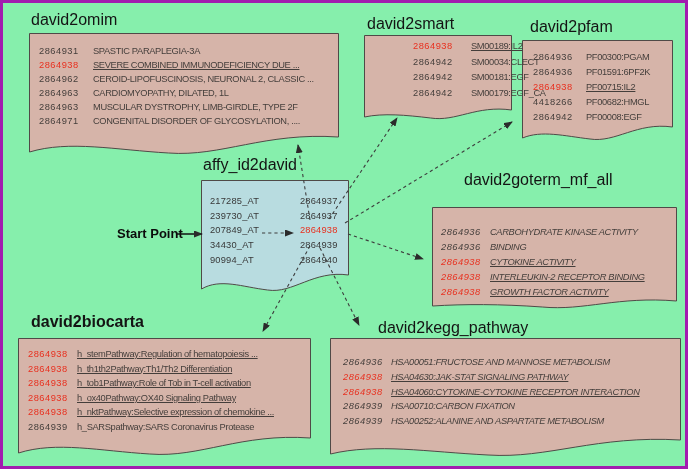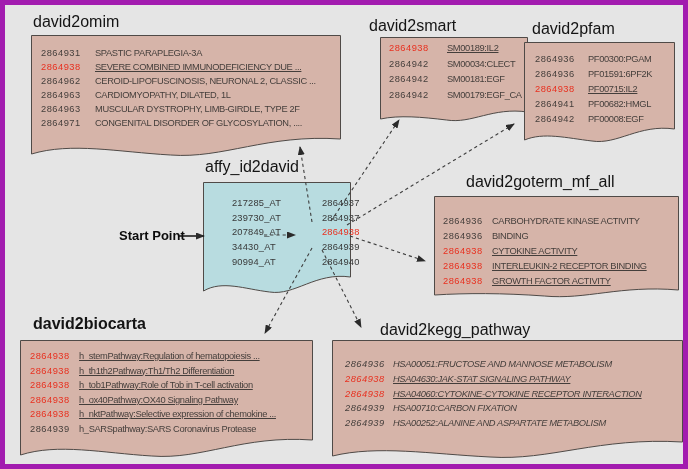--- a/index.html
+++ b/index.html
@@ -1,50 +1,50 @@
 <!DOCTYPE html>
 <html style="--panel_bg: #d6b4a9; --panel_border: #4f4a47; --blue_bg: #b8dce0; --red: #e8301f; --text: #443e3b; --title: #141414; --arrow: #3d3d3d;"><head>
 <meta charset="utf-8">
 <style>
   :root{
     --panel_bg:#d6b4a9; --panel_border:#4f4a47; --blue_bg:#b8dce0;
     --red:#e8301f; --text:#443e3b; --title:#141414; --arrow:#3d3d3d;
   }
   html,body{margin:0;padding:0;background:#fff;}
   body{font-family:"Liberation Sans", sans-serif;}
-  #canvas{position:relative;width:688px;height:469px;background:#e5e5e5;
-          border:5px solid #a21caf;box-sizing:border-box;overflow:hidden;}
+  #canvas{position:relative;width:688px;height:469px;background:#86efac;
+          border:3px solid #a21caf;box-sizing:border-box;overflow:hidden;}
   .panel{position:absolute;}
   .panel svg.shape{position:absolute;left:0;top:0;z-index:0;}
   .shape path{fill:var(--panel_bg);stroke:var(--panel_border);stroke-width:1;}
   #panel-affy .shape path{fill:var(--blue_bg);}
   .rows{position:relative;z-index:1;font-size:9.3px;color:var(--text);}
   .row{white-space:nowrap;}
   .rid{display:inline-block;letter-spacing:.5px;vertical-align:top;}
   .rval{letter-spacing:-.35px;}
   .hl{color:var(--red);}
   .ul{text-decoration:underline;}
   .title{position:absolute;z-index:2;font-size:16px;color:var(--title);white-space:nowrap;}
 
   #title-omim{left:28px;top:8px;}      #panel-omim{left:26px;top:30px;width:300px;height:125px;}
-  #title-smart{left:364px;top:12px;}   #panel-smart{left:375px;top:32px;width:148px;height:88px;}
+  #title-smart{left:364px;top:12px;}   #panel-smart{left:361px;top:32px;width:148px;height:88px;padding-left:40px;}
   #title-pfam{left:527px;top:15px;}    #panel-pfam{left:519px;top:37px;width:158px;height:104px;}
   #title-affy{left:200px;top:153px;text-align:right;}   #panel-affy{left:198px;top:177px;width:148px;height:115px;}
-  #title-goterm{left:437px;top:168px;margin-left:24px;} #panel-goterm{left:429px;top:191px;width:245px;height:105px;}
+  #title-goterm{left:437px;top:168px;margin-left:24px;} #panel-goterm{left:429px;top:204px;width:245px;height:105px;font-style:italic;}
   #title-biocarta{left:28px;top:310px;font-weight:bold;}#panel-biocarta{left:15px;top:335px;width:311px;height:121px;}
   #title-kegg{left:375px;top:316px;}   #panel-kegg{left:327px;top:335px;width:351px;height:122px;}
 
   #panel-omim .rows{padding:11px 0 0 10px;}     #panel-omim .row{line-height:14.1px;}     #panel-omim .rid{width:54px;}
   #panel-smart .rows{padding:4px 0 0 9px;}      #panel-smart .row{line-height:15.5px;}    #panel-smart .rid{width:58px;}
   #panel-pfam .rows{padding:10px 0 0 11px;}     #panel-pfam .row{line-height:15px;}       #panel-pfam .rid{width:53px;}
   #panel-goterm .rows{padding:18px 0 0 9px;}    #panel-goterm .row{line-height:15px;}     #panel-goterm .rid{width:49px;}
   #panel-biocarta .rows{padding:9px 0 0 10px;}  #panel-biocarta .row{line-height:14.6px;} #panel-biocarta .rid{width:49px;}
   #panel-kegg .rows{padding:17px 0 0 13px;}     #panel-kegg .row{line-height:14.8px;font-style:italic;}     #panel-kegg .rid{width:48px;}
   #panel-affy .rows{padding:14px 0 0 9px;color:#383838;}
-  #panel-affy .row{line-height:14.7px;margin-left:20px;}
+  #panel-affy .row{line-height:14.7px;}
   #panel-affy .c1{display:inline-block;width:90px;letter-spacing:.2px;}
   #panel-affy .c2{letter-spacing:.2px;}
 
   #start-label{position:absolute;left:114px;top:223px;z-index:2;
                font-size:13px;font-weight:bold;color:#0b0b0b;}
   #arrows{position:absolute;left:0;top:0;z-index:5;pointer-events:none;}
   #arrows .dash{stroke:var(--arrow);stroke-width:1.1;fill:none;stroke-dasharray:3.2 3;}
   #arrows .solid{stroke:#101010;stroke-width:1.5;fill:none;}
 </style>
 </head>
@@ -85,21 +85,21 @@
       </div>
   </div>
   <div class="panel" id="panel-pfam">
     <svg class="shape" width="151" height="104">
         <path d="M0.5,0.5 L150.5,0.5 L150.5,87 C114.8,82 93.6,103 68.0,99 C42.3,96 19.6,90 0.5,98 Z"></path>
       </svg>
     <div class="rows">
         <div class="row"><span class="rid">2864936</span><span class="rval">PF00300:PGAM</span></div>
         <div class="row"><span class="rid">2864936</span><span class="rval">PF01591:6PF2K</span></div>
         <div class="row"><span class="rid hl">2864938</span><span class="rval ul">PF00715:IL2</span></div>
-        <div class="row"><span class="rid">2864941</span><span class="rval">PF00682:HMGL</span></div>
+        <div class="row"><span class="rid">4418266</span><span class="rval">PF00682:HMGL</span></div>
         <div class="row"><span class="rid">2864942</span><span class="rval">PF00008:EGF</span></div>
       </div>
   </div>
   <div class="panel" id="panel-goterm">
     <svg class="shape" width="245" height="105">
         <path d="M0.5,0.5 L244.5,0.5 L244.5,94 C186.2,89 151.9,104 110.3,100 C68.6,97 31.9,97 0.5,99 Z"></path>
       </svg>
     <div class="rows">
         <div class="row"><span class="rid">2864936</span><span class="rval">CARBOHYDRATE KINASE ACTIVITY</span></div>
         <div class="row"><span class="rid">2864936</span><span class="rval">BINDING</span></div>

